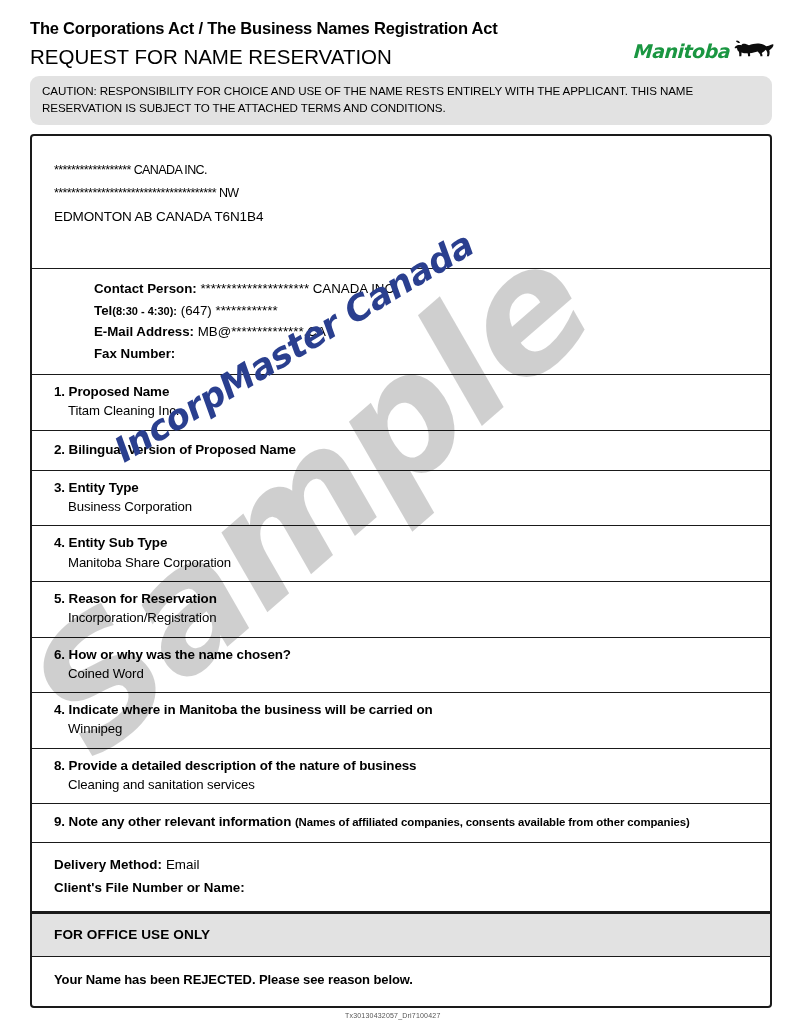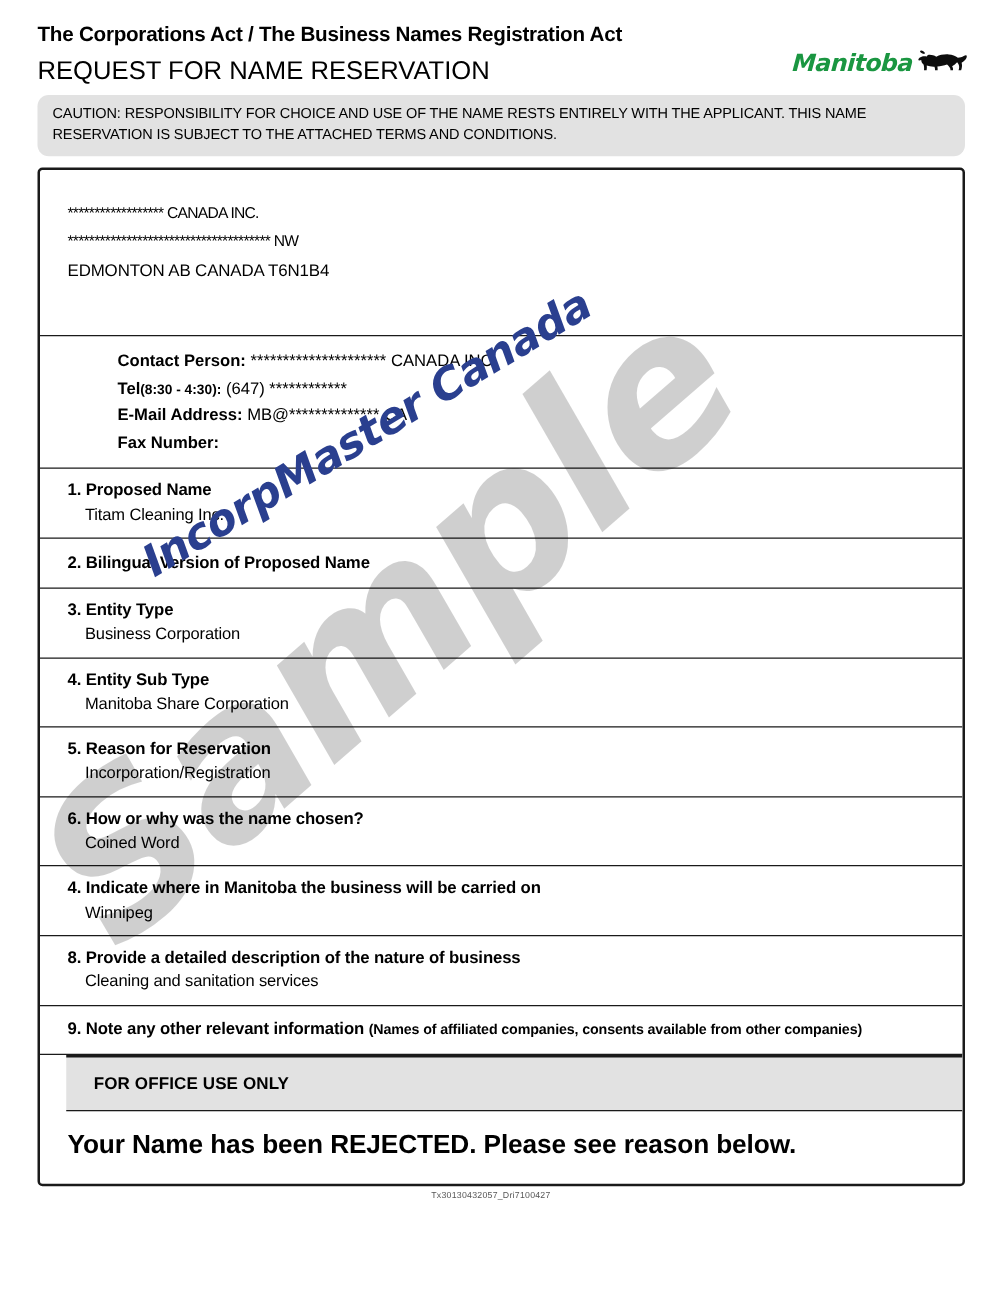--- a/index.html
+++ b/index.html
@@ -139,33 +139,32 @@
     line-height: 1.72;
     font-weight: bold;
   }
   .del-line .val { font-weight: normal; padding-left: 4px; }
 
   .row-office {
     background: #e2e2e2;
     padding-top: 13px;
     padding-bottom: 14px;
     border-top: 2px solid #1a1a1a;
-    margin-left: 21px;
   }
   .office-text {
     font-size: 13.6px;
     font-weight: bold;
     letter-spacing: 0.1px;
   }
   .row-reject {
     padding-top: 15px;
     padding-bottom: 19px;
   }
   .reject-text {
-    font-size: 21px;
+    font-size: 13px;
     font-weight: bold;
     letter-spacing: -0.1px;
   }
 
   
   .footer {
     position: relative;
     margin: 0 28px 0 30px;
     height: 56px;
   }
@@ -317,20 +316,28 @@
 
     <div class="row row-q">
       <div class="q-label">8. Provide a detailed description of the nature of business</div>
       <div class="q-value">Cleaning and sanitation services</div>
     </div>
 
     <div class="row row-q9">
       <div class="q-label"><span>9. Note any other relevant information</span> <span class="sub">(Names of affiliated companies, consents available from other companies)</span></div>
     </div>
 
+    <div class="row row-delivery">
+      <div class="del-line">
+        <span>Delivery Method:</span><span class="val">Email</span>
+      </div>
+      <div class="del-line">
+        <span>Client's File Number or Name:</span><span class="val"></span>
+      </div>
+    </div>
 
     <div class="row row-office">
       <div class="office-text">FOR OFFICE USE ONLY</div>
     </div>
 
     <div class="row row-reject">
       <div class="reject-text">Your Name has been REJECTED. Please see reason below.</div>
     </div>
 
   </div>

